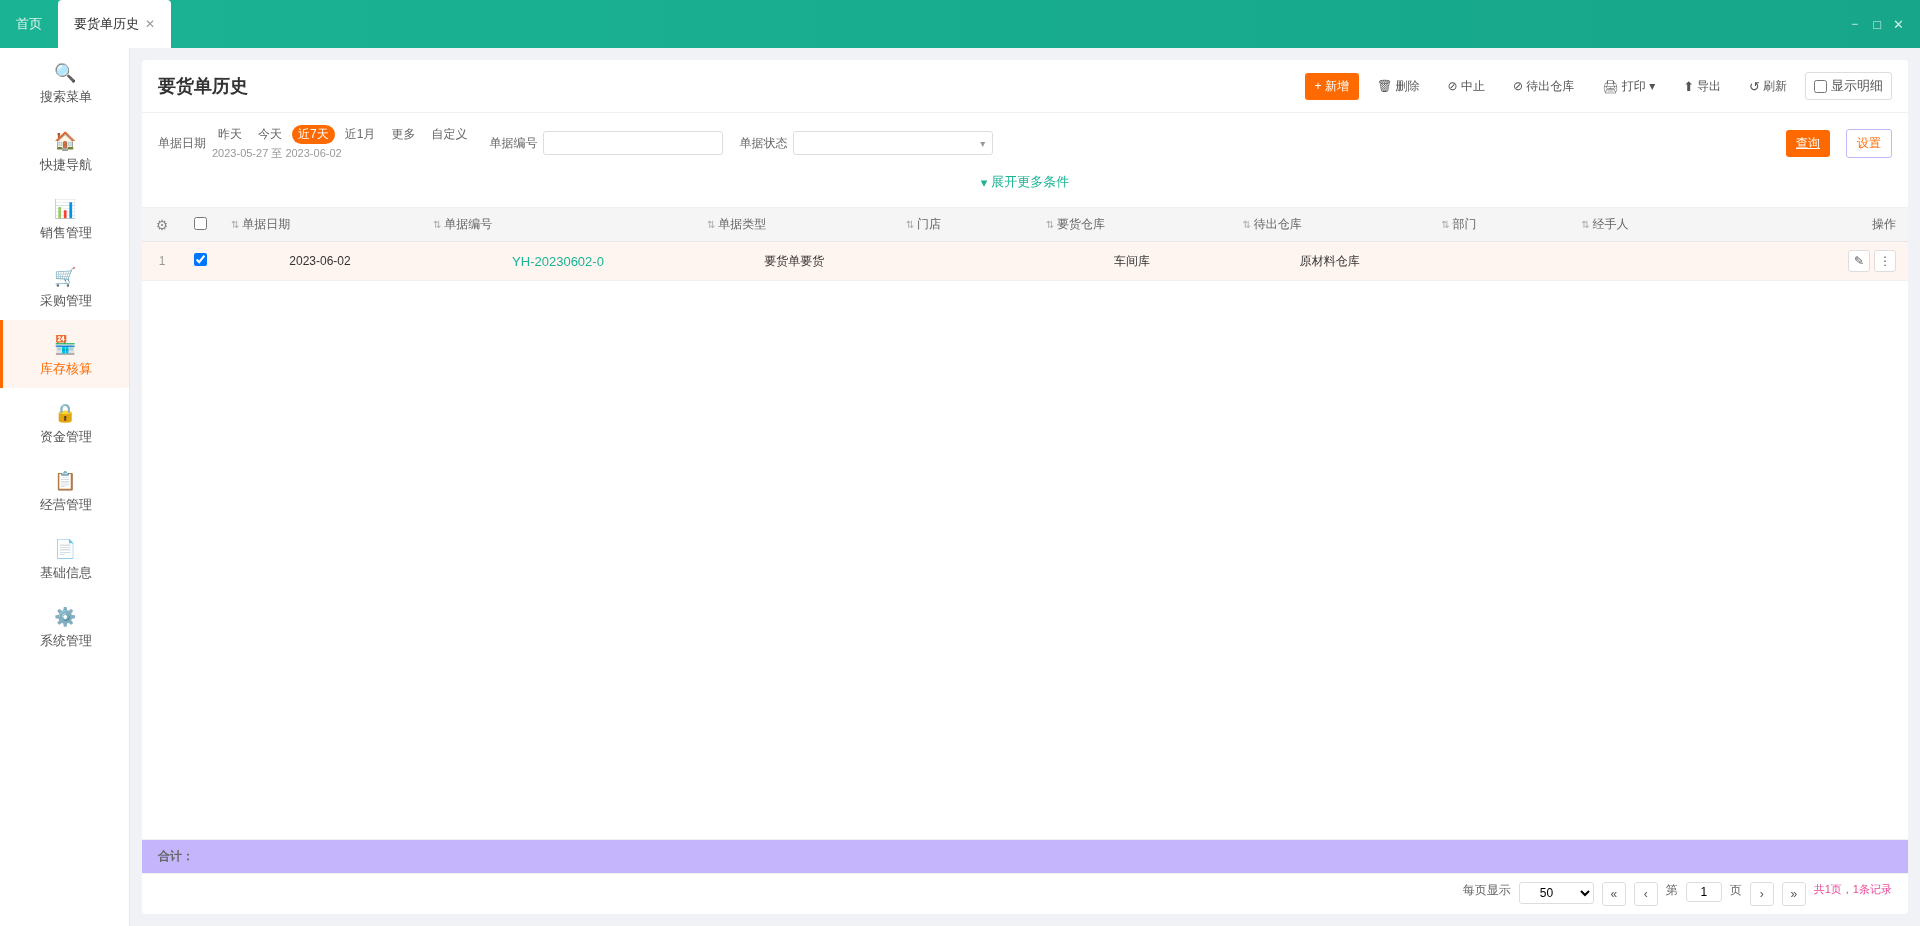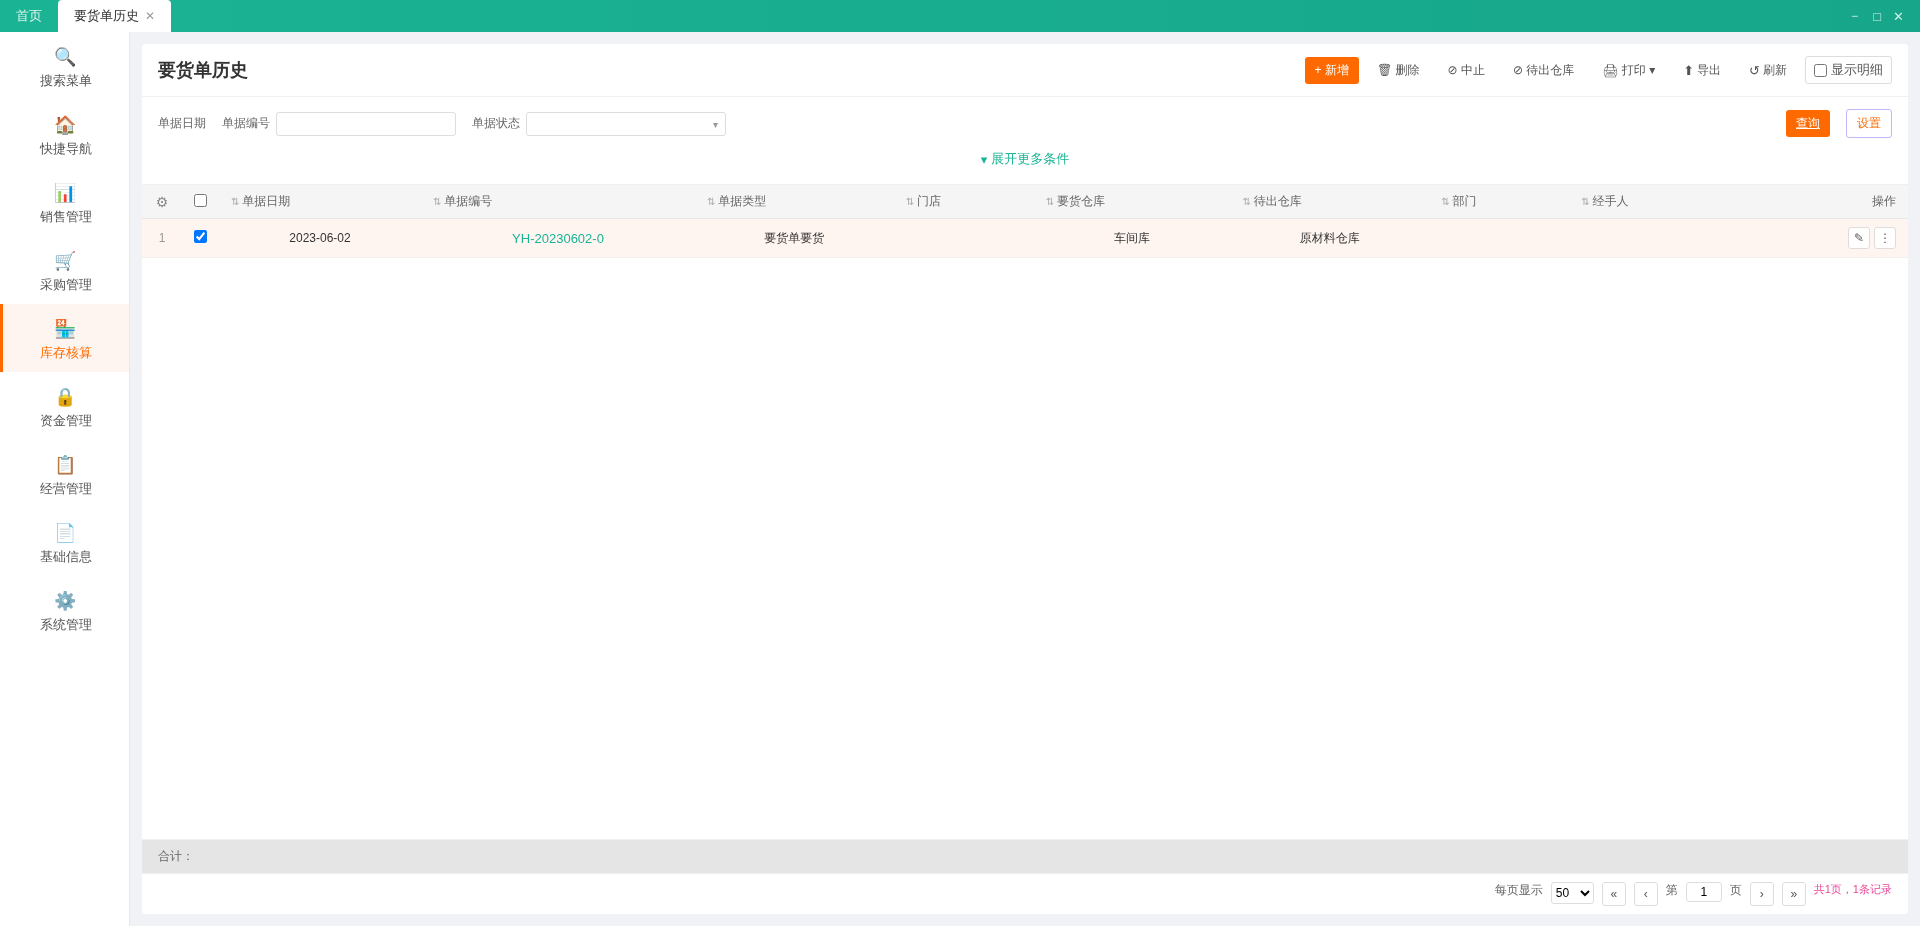--- a/index.html
+++ b/index.html
@@ -1,20 +1,20 @@
 <!DOCTYPE html>
 <html><head>
   <meta charset="utf-8">
   <style>
     * { box-sizing: border-box; margin: 0; padding: 0; font-family: 'Microsoft YaHei', Arial, sans-serif; font-size: 13px; }
     body { display: flex; flex-direction: column; height: 926px; overflow: hidden; background: #f0f2f5; }
 
     
     .top-bar {
-      height: 32px;
+      height: 48px;
       background: linear-gradient(90deg, #1ab394, #17a689);
       display: flex;
       align-items: center;
       padding: 0 0 0 0;
       color: white;
       flex-shrink: 0;
     }
     .top-bar-tab {
       height: 100%;
       display: flex;
@@ -321,22 +321,23 @@
       cursor: pointer;
       font-size: 12px;
       background: white;
       color: #555;
     }
 
     
     .table-footer {
       border-top: 1px solid #f0f0f0;
       padding: 8px 16px;
-      background: #e5e5e5;
-      display: flex;
+      background: #c4b5fd;
+      display: flex;
+      font-weight: bold;
     }
     .footer-total {
       font-size: 12px;
       color: #666;
     }
 
     
     .pagination-bar {
       display: flex;
       align-items: flex-start;
@@ -346,21 +347,21 @@
       gap: 8px;
       background: white;
     }
     .pagination-label {
       font-size: 12px;
       color: #666;
     }
     .page-size-select {
       border: 1px solid #ddd;
       border-radius: 3px;
-      padding: 2px 0;
+      padding: 2px 16px;
       font-size: 12px;
       background: white;
     }
     .page-btn {
       width: 24px;
       height: 24px;
       border: 1px solid #ddd;
       border-radius: 3px;
       display: flex;
       align-items: center;
@@ -472,20 +473,31 @@
             <span>显示明细</span>
           </div>
         </div>
       </div>
 
       <div class="filter-area">
         <div class="filter-row">
 
           <div class="filter-item">
             <span class="filter-label">单据日期</span>
+            <div class="filter-date-range">
+              <div class="date-quick-btns">
+                <button class="date-quick-btn">昨天</button>
+                <button class="date-quick-btn">今天</button>
+                <button class="date-quick-btn active">近7天</button>
+                <button class="date-quick-btn">近1月</button>
+                <button class="date-quick-btn">更多</button>
+                <button class="date-quick-btn">自定义</button>
+              </div>
+              <span class="date-range-text">2023-05-27 至 2023-06-02</span>
+            </div>
           </div>
 
           <div class="filter-item">
             <span class="filter-label">单据编号</span>
             <input class="filter-input" type="text" value="" style="">
           </div>
 
           <div class="filter-item">
             <span class="filter-label">单据状态</span>
             <div class="filter-select-wrapper">

